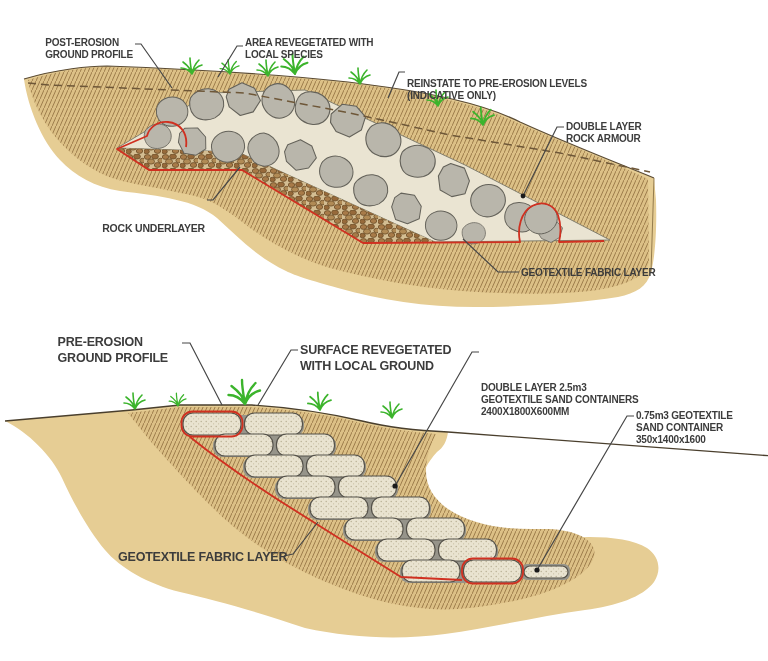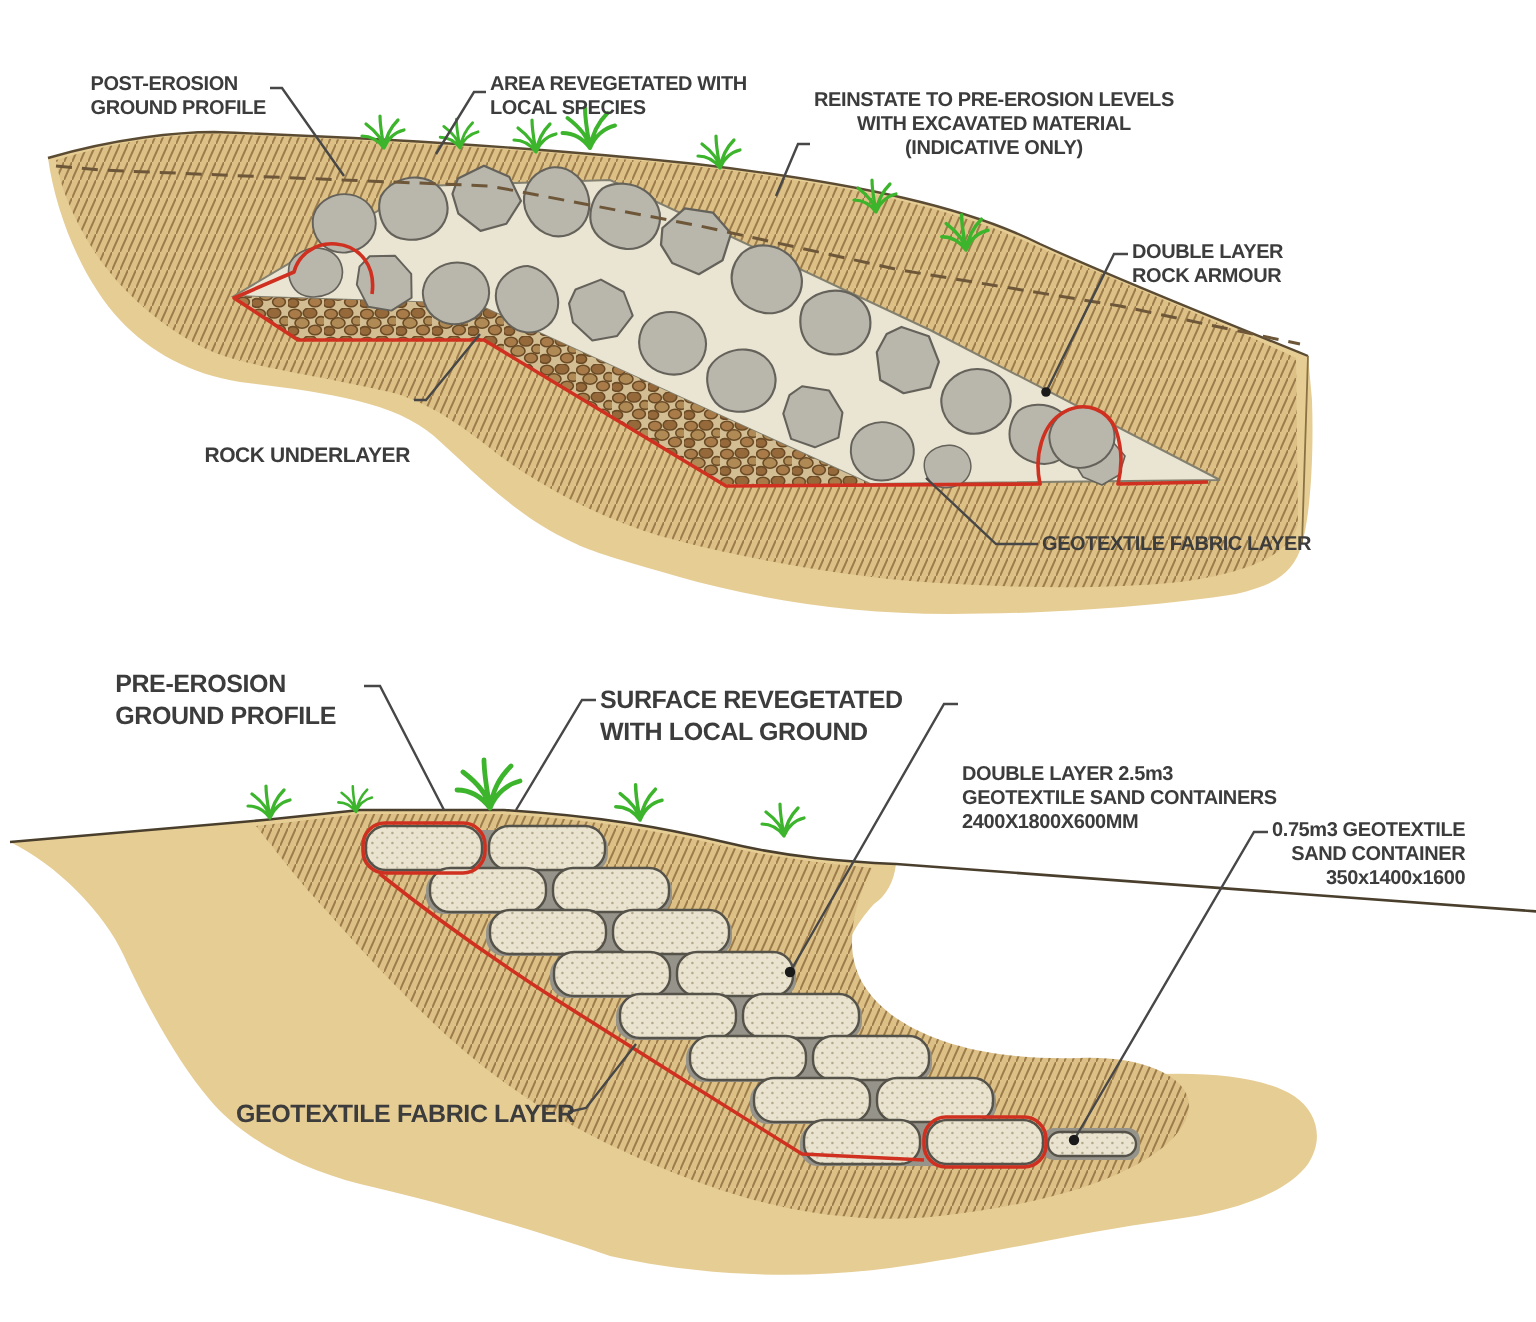--- a/index.html
+++ b/index.html
@@ -195,23 +195,22 @@
 </svg>
 
   <div class="lbl sm ra" style="right:635px;top:37px;">
     <span>POST-EROSION</span>
     <span>GROUND PROFILE</span>
   </div>
   <div class="lbl sm" style="left:245px;top:37px;">
     <span>AREA REVEGETATED WITH</span>
     <span>LOCAL SPECIES</span>
   </div>
-  <div class="lbl sm" style="left:407px;top:45px;text-align:center;">
+  <div class="lbl sm" style="left:407px;top:78px;">
     <span>REINSTATE TO PRE-EROSION LEVELS</span>
-    <span>WITH EXCAVATED MATERIAL</span>
     <span>(INDICATIVE ONLY)</span>
   </div>
   <div class="lbl sm" style="left:566px;top:121px;">
     <span>DOUBLE LAYER</span>
     <span>ROCK ARMOUR</span>
   </div>
   <div class="lbl md ra" style="right:563px;top:194px;">
     <span>ROCK UNDERLAYER</span>
   </div>
   <div class="lbl sm" style="left:521px;top:267px;">
@@ -224,21 +223,21 @@
   </div>
   <div class="lbl lg" style="left:300px;top:342px;">
     <span>SURFACE REVEGETATED</span>
     <span>WITH LOCAL GROUND</span>
   </div>
   <div class="lbl sm" style="left:481px;top:346px;margin-top:36px;">
     <span>DOUBLE LAYER 2.5m3</span>
     <span>GEOTEXTILE SAND CONTAINERS</span>
     <span>2400X1800X600MM</span>
   </div>
-  <div class="lbl sm" style="left:636px;top:410px;text-align:right;">
+  <div class="lbl sm" style="left:636px;top:410px;">
     <span>0.75m3 GEOTEXTILE</span>
     <span>SAND CONTAINER</span>
     <span>350x1400x1600</span>
   </div>
   <div class="lbl lg" style="left:118px;top:549px;">
     <span>GEOTEXTILE FABRIC LAYER</span>
   </div>
 
 </div>
 

